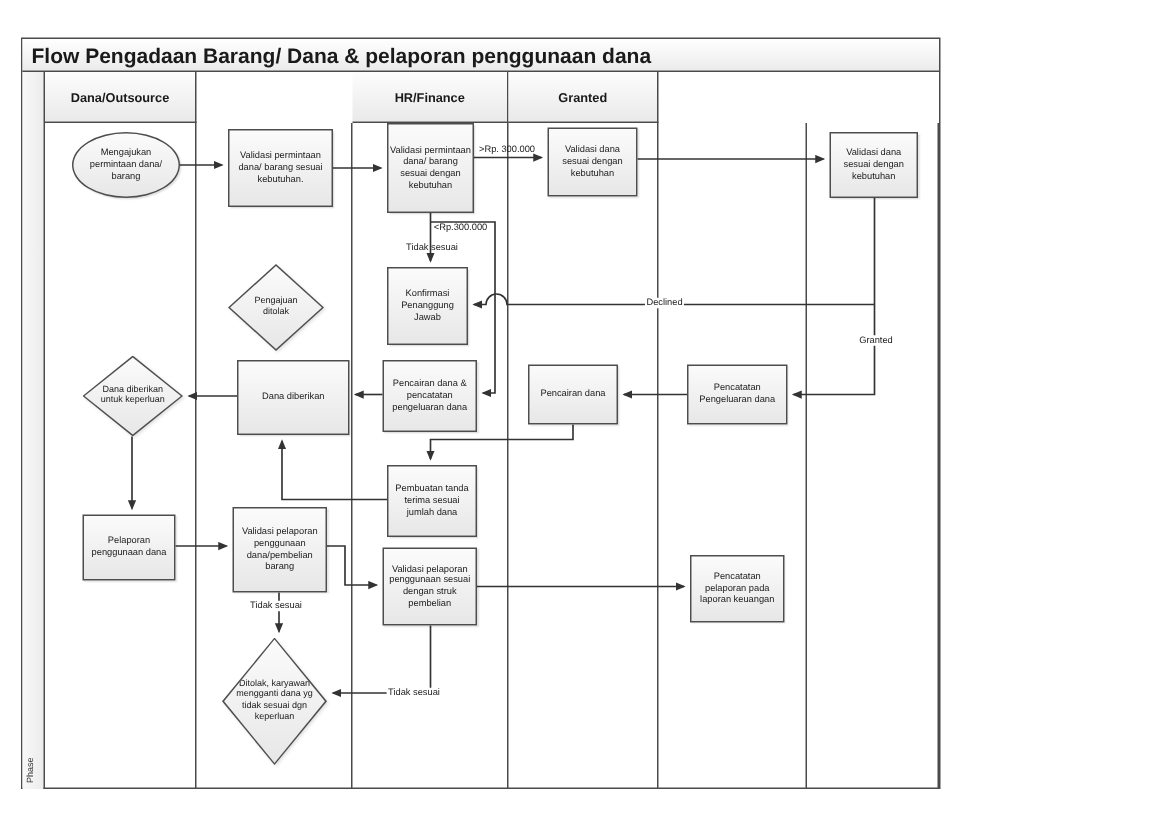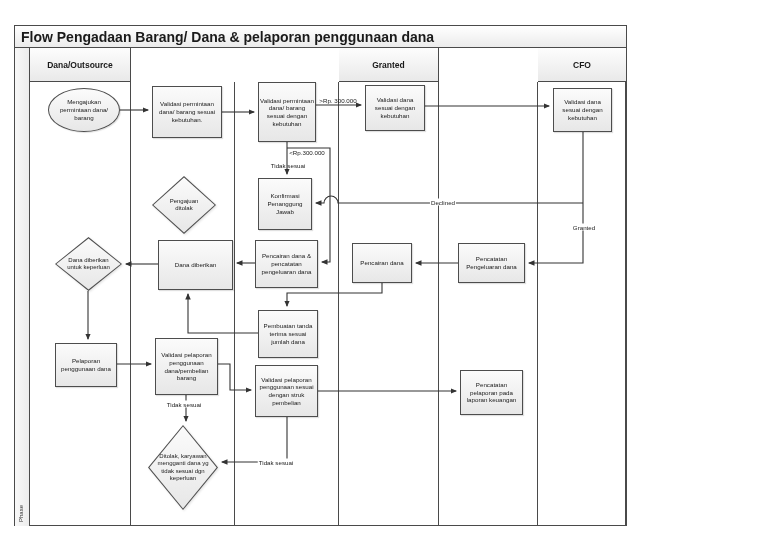--- a/index.html
+++ b/index.html
@@ -48,22 +48,22 @@
 <div id="stage">
 
   <div class="frame"></div>
   <div class="title-band">Flow Pengadaan Barang/ Dana &amp; pelaporan penggunaan dana</div>
 
   <div class="phase-strip">
     <span class="phase-label">Phase</span>
   </div>
 
   <div class="lane-header" style="left:30px;width:101px;">Dana/Outsource</div>
+  <div class="lane-header" style="left:235px;width:104px;">HR/Finance</div>
   <div class="lane-header" style="left:339px;width:100px;">Granted</div>
-  <div class="lane-header" style="left:538px;width:89px;">CFO</div>
 
   <div class="lane-body" style="left:30px;width:101px;"></div>
   <div class="lane-body" style="left:131px;width:104px;"></div>
   <div class="lane-body" style="left:235px;width:104px;"></div>
   <div class="lane-body" style="left:339px;width:100px;"></div>
   <div class="lane-body" style="left:439px;width:99px;"></div>
   <div class="lane-body" style="left:538px;width:88px;"></div>
 
   <svg class="wires" width="768" height="543">
     <defs>

